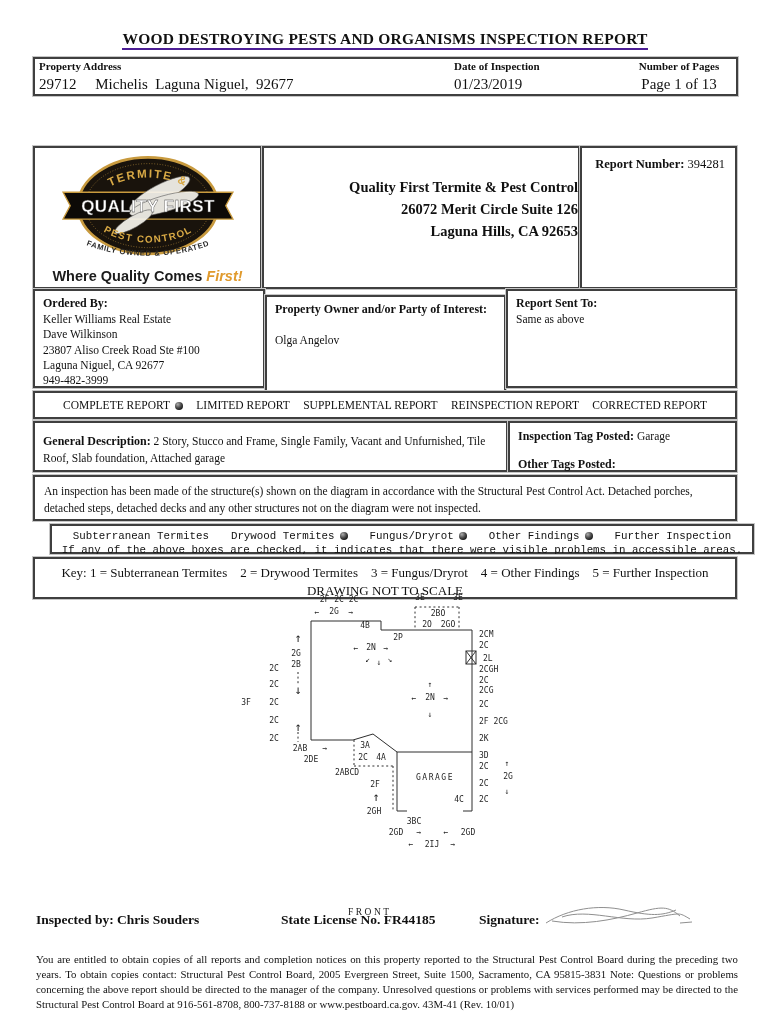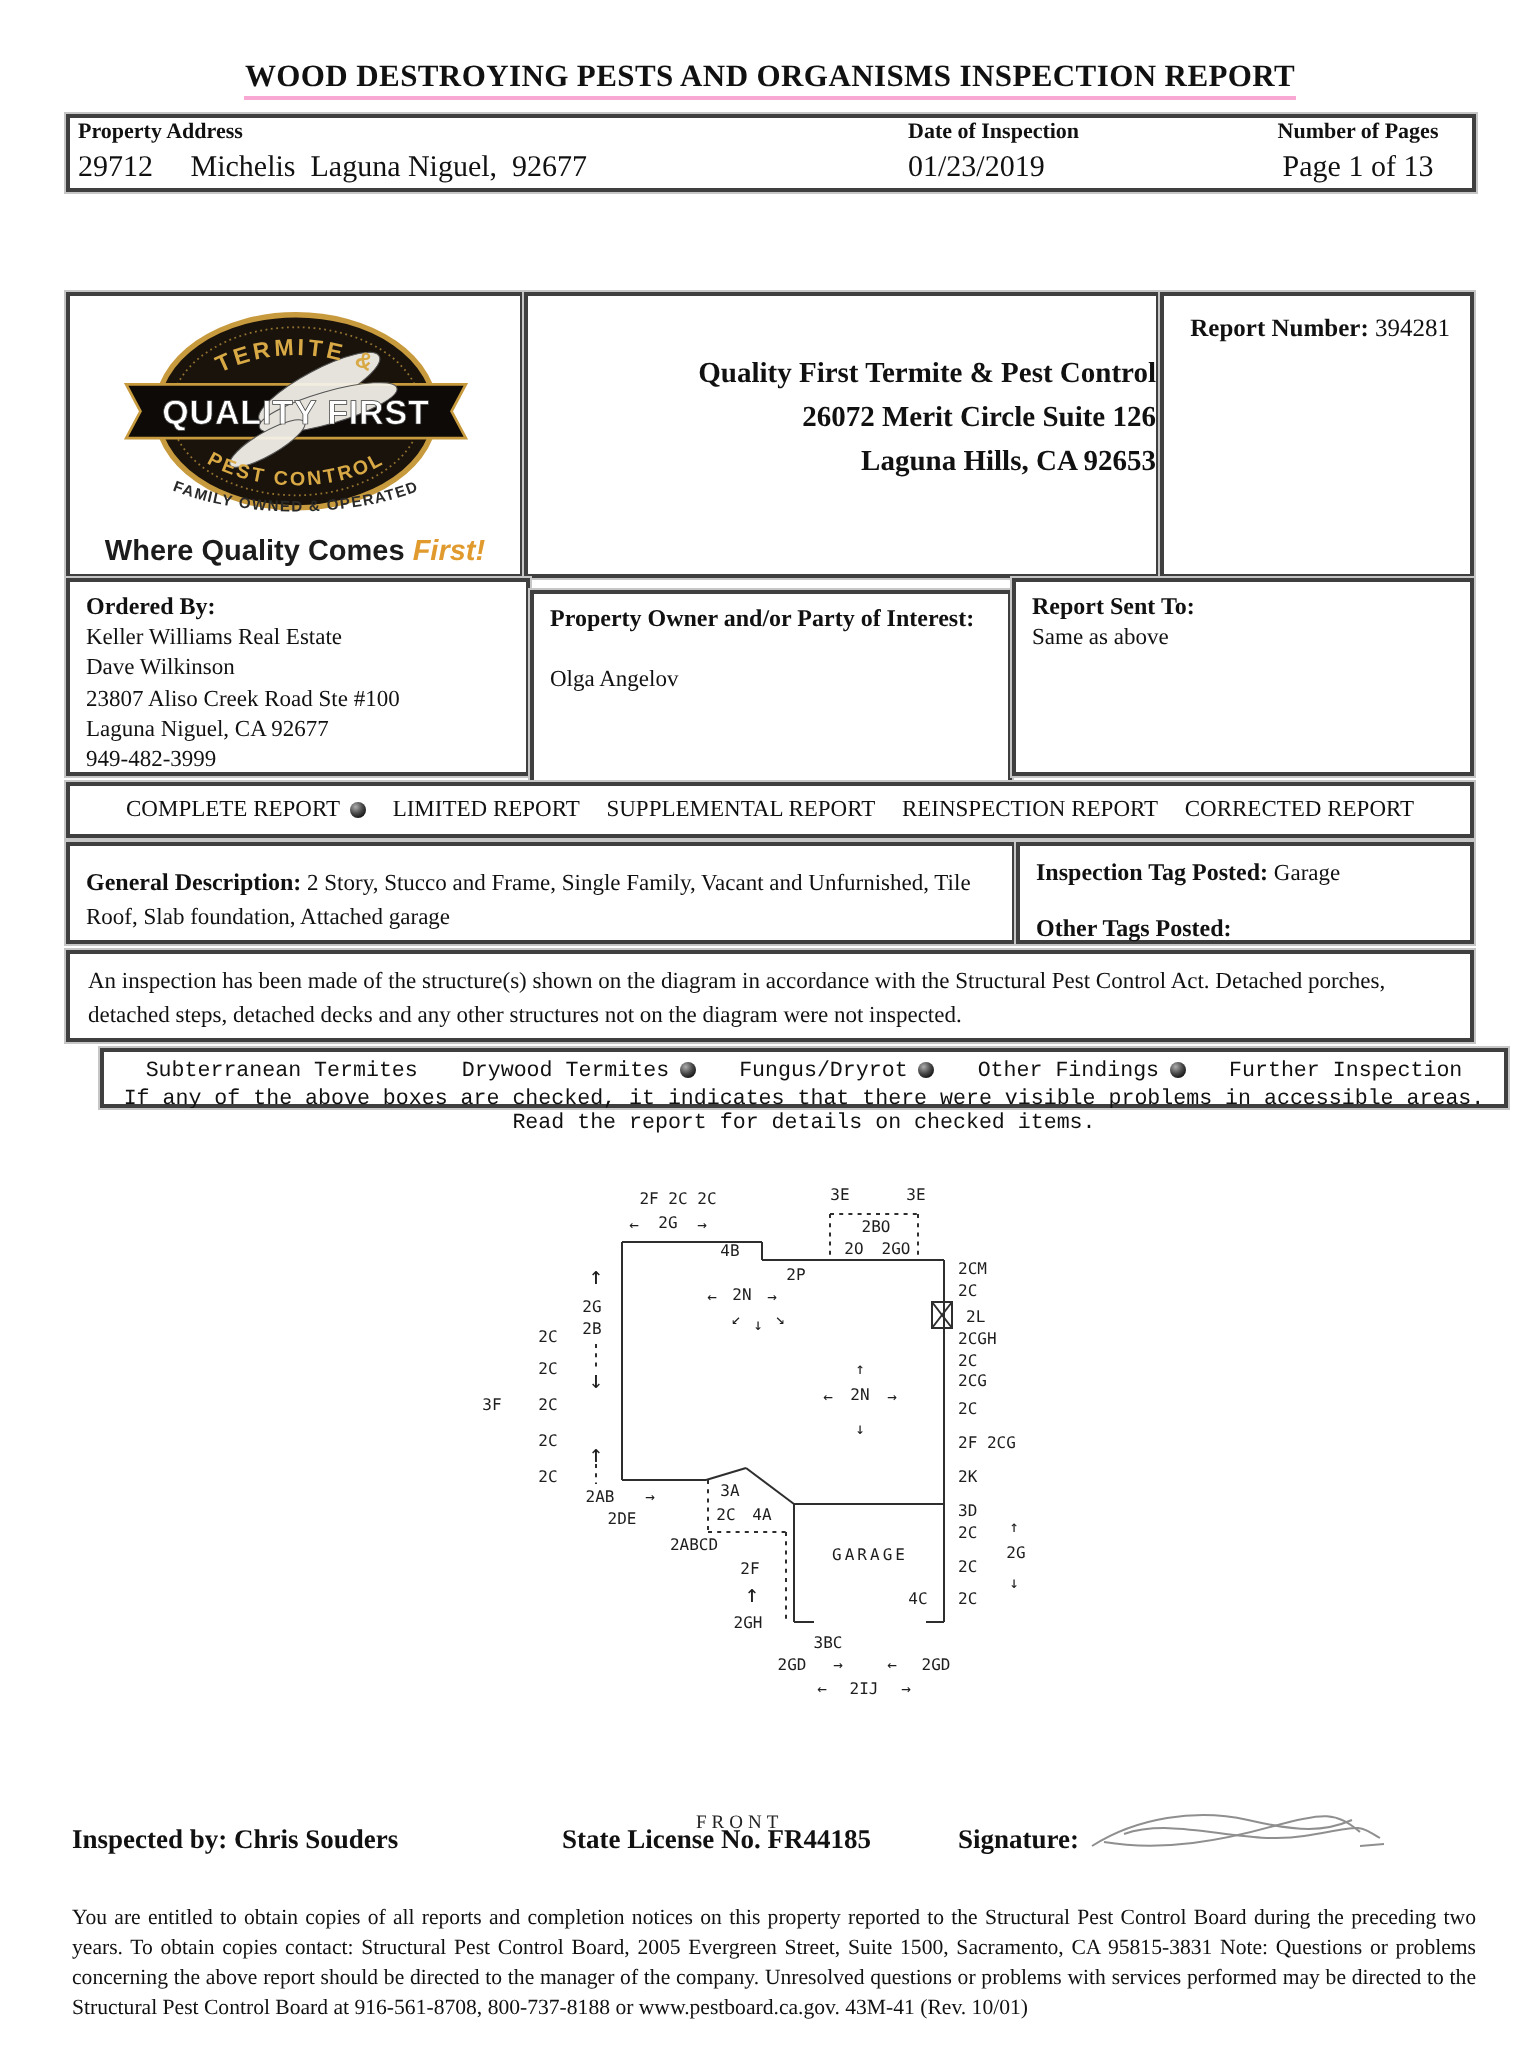--- a/index.html
+++ b/index.html
@@ -1,19 +1,19 @@
 <!DOCTYPE html>
 <html><head>
 <meta charset="utf-8">
 <style>
   html,body{margin:0;padding:0;background:#ffffff;}
   .page{position:relative;width:770px;height:1024px;background:#fff;font-family:"Liberation Serif",serif;color:#111;overflow:hidden;}
   .bx{position:absolute;box-sizing:border-box;border:2px solid #3f3f3f;outline:1px solid #c6c6c6;background:#fff;}
   .title{position:absolute;top:30px;left:0;right:0;text-align:center;font-size:15.5px;font-weight:bold;letter-spacing:.2px;}
-  .title span{border-bottom:2px solid #f9a8d4;padding-bottom:1px;}
+  .title span{border-bottom:2px solid #4c1d95;padding-bottom:1px;}
   
   .t1{display:grid;grid-template-columns:415px 172px 1fr;padding:1px 4px 0 4px;}
   .t1 .hd{font-size:11px;font-weight:bold;line-height:13px;}
   .t1 .vl{font-size:15px;line-height:20px;white-space:pre;}
   .t1 .c3{text-align:center;}
   
   .logo-box{display:flex;flex-direction:column;align-items:center;justify-content:flex-start;padding-top:4px;}
   .tagline{font-family:"Liberation Sans",sans-serif;font-weight:bold;font-size:14.5px;color:#1c1c1c;margin-top:-2px;}
   .tagline .accent{color:#e09a2d;font-style:italic;}
   .company{padding:29px 0 0 22px;font-size:14.5px;font-weight:bold;line-height:1.5;}
@@ -143,20 +143,24 @@
     <div class="frow">
         <span class="opt"><span>Subterranean Termites</span></span>
         <span class="opt"><span>Drywood Termites</span><span class="dot"></span></span>
         <span class="opt"><span>Fungus/Dryrot</span><span class="dot"></span></span>
         <span class="opt"><span>Other Findings</span><span class="dot"></span></span>
         <span class="opt"><span>Further Inspection</span></span>
       </div>
     <div class="note">If any of the above boxes are checked, it indicates that there were visible problems in accessible areas. Read the report for details on checked items.</div>
   </div>
 
+  <div class="bx keybox" style="left:33px;top:557px;width:704px;height:42px;">
+    <div class="keyline">Key: 1 = Subterranean Termites    2 = Drywood Termites    3 = Fungus/Dryrot    4 = Other Findings    5 = Further Inspection</div>
+    <div class="scale">DRAWING NOT TO SCALE</div>
+  </div>
 
   <div class="diagram">
     <svg width="290" height="266" viewBox="0 0 290 266">
         <line x1="81" y1="31" x2="151" y2="31" class="pl"></line>
         <line x1="151" y1="31" x2="151" y2="40" class="pl"></line>
         <line x1="151" y1="40" x2="242" y2="40" class="pl"></line>
         <line x1="242" y1="40" x2="242" y2="221" class="pl"></line>
         <line x1="242" y1="221" x2="233" y2="221" class="pl"></line>
         <line x1="81" y1="31" x2="81" y2="150" class="pl"></line>
         <line x1="81" y1="150" x2="123" y2="150" class="pl"></line>

